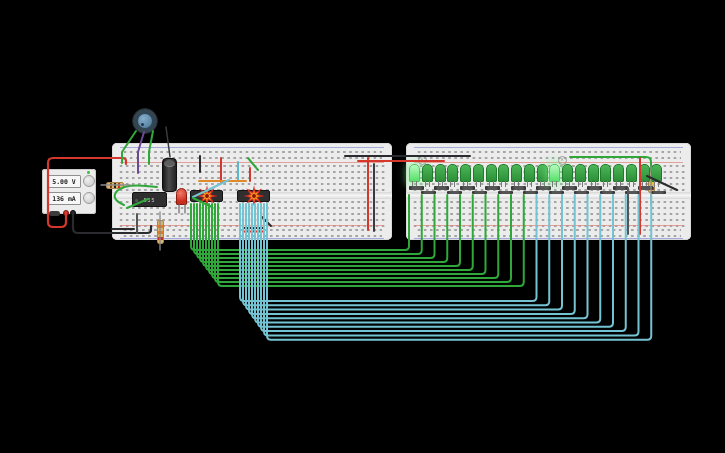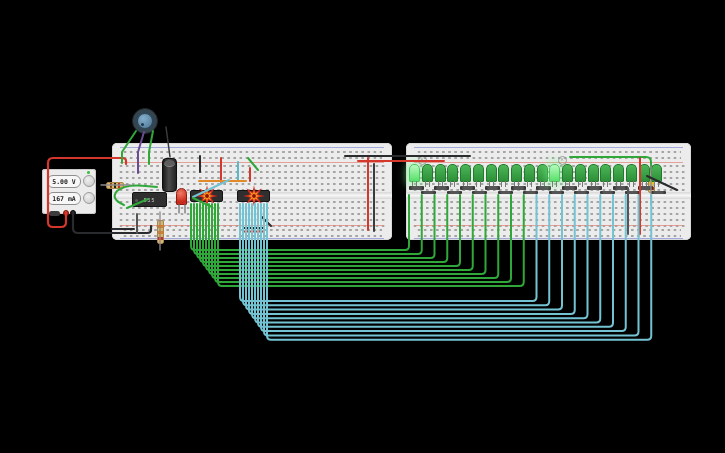--- a/index.html
+++ b/index.html
@@ -23,21 +23,21 @@
   .railline{position:absolute;left:8px;right:8px;height:1px;opacity:.75;}
   .rl-blue-top{top:3.5px;background:#8a94d8;}
   .rl-red-top{top:19px;background:#e0887f;}
   .rl-red-bot{top:82px;background:#e0887f;}
   .rl-blue-bot{top:95px;background:#8a94d8;}
 
   
   #psu{position:absolute;left:42px;top:169px;width:54px;height:45px;background:#ececec;
     border-radius:3px;box-shadow:inset 0 0 0 1px #c9c9c9,0 1px 2px rgba(0,0,0,.7);}
   .psu-display{position:absolute;left:5px;width:34px;height:13px;background:#f7f7f7;
-    border:1px solid #8f8f8f;border-radius:6px;color:#1d1d1d;
+    border:1px solid #8f8f8f;border-radius:1px;color:#1d1d1d;
     font-family:"DejaVu Sans Mono",monospace;font-size:6.5px;font-weight:bold;
     display:flex;align-items:center;justify-content:center;box-sizing:border-box;}
   #psu-volts{top:6px;} #psu-amps{top:23px;}
   .psu-knob{position:absolute;left:41px;width:12px;height:12px;border-radius:50%;
     background:radial-gradient(circle at 38% 35%,#efefef,#c6c6c6);border:1px solid #9a9a9a;box-sizing:border-box;}
   #knob-v{top:6px;} #knob-a{top:23px;}
   #psu-power-led{position:absolute;left:45px;top:2px;width:2.5px;height:2.5px;border-radius:50%;background:#44c04a;}
   #psu-toggle{position:absolute;left:7px;top:42px;width:11px;height:5px;border-radius:2.5px;background:#3c3c3c;}
   .terminal{position:absolute;top:41px;width:6px;height:6px;border-radius:50%;box-sizing:border-box;}
   #term-pos{left:21px;background:#c2291d;border:1px solid #7e150d;}
@@ -112,21 +112,21 @@
     <div class="holes main-top"></div>
     <div class="channel"></div>
     <div class="holes main-bottom"></div>
     <div class="railline rl-red-bot"></div>
     <div class="holes rail-bottom"></div>
     <div class="railline rl-blue-bot"></div>
   </div>
 
   <div id="psu">
     <div id="psu-volts" class="psu-display">5.00 V</div>
-    <div id="psu-amps" class="psu-display">167 mA</div>
+    <div id="psu-amps" class="psu-display">136 mA</div>
     <div id="knob-v" class="psu-knob"></div>
     <div id="knob-a" class="psu-knob"></div>
     <div id="psu-power-led"></div>
     <div id="psu-toggle"></div>
     <div id="term-pos" class="terminal"></div>
     <div id="term-neg" class="terminal"></div>
   </div>
 
   <div id="potentiometer" class="comp">
     <div id="pot-knob">

